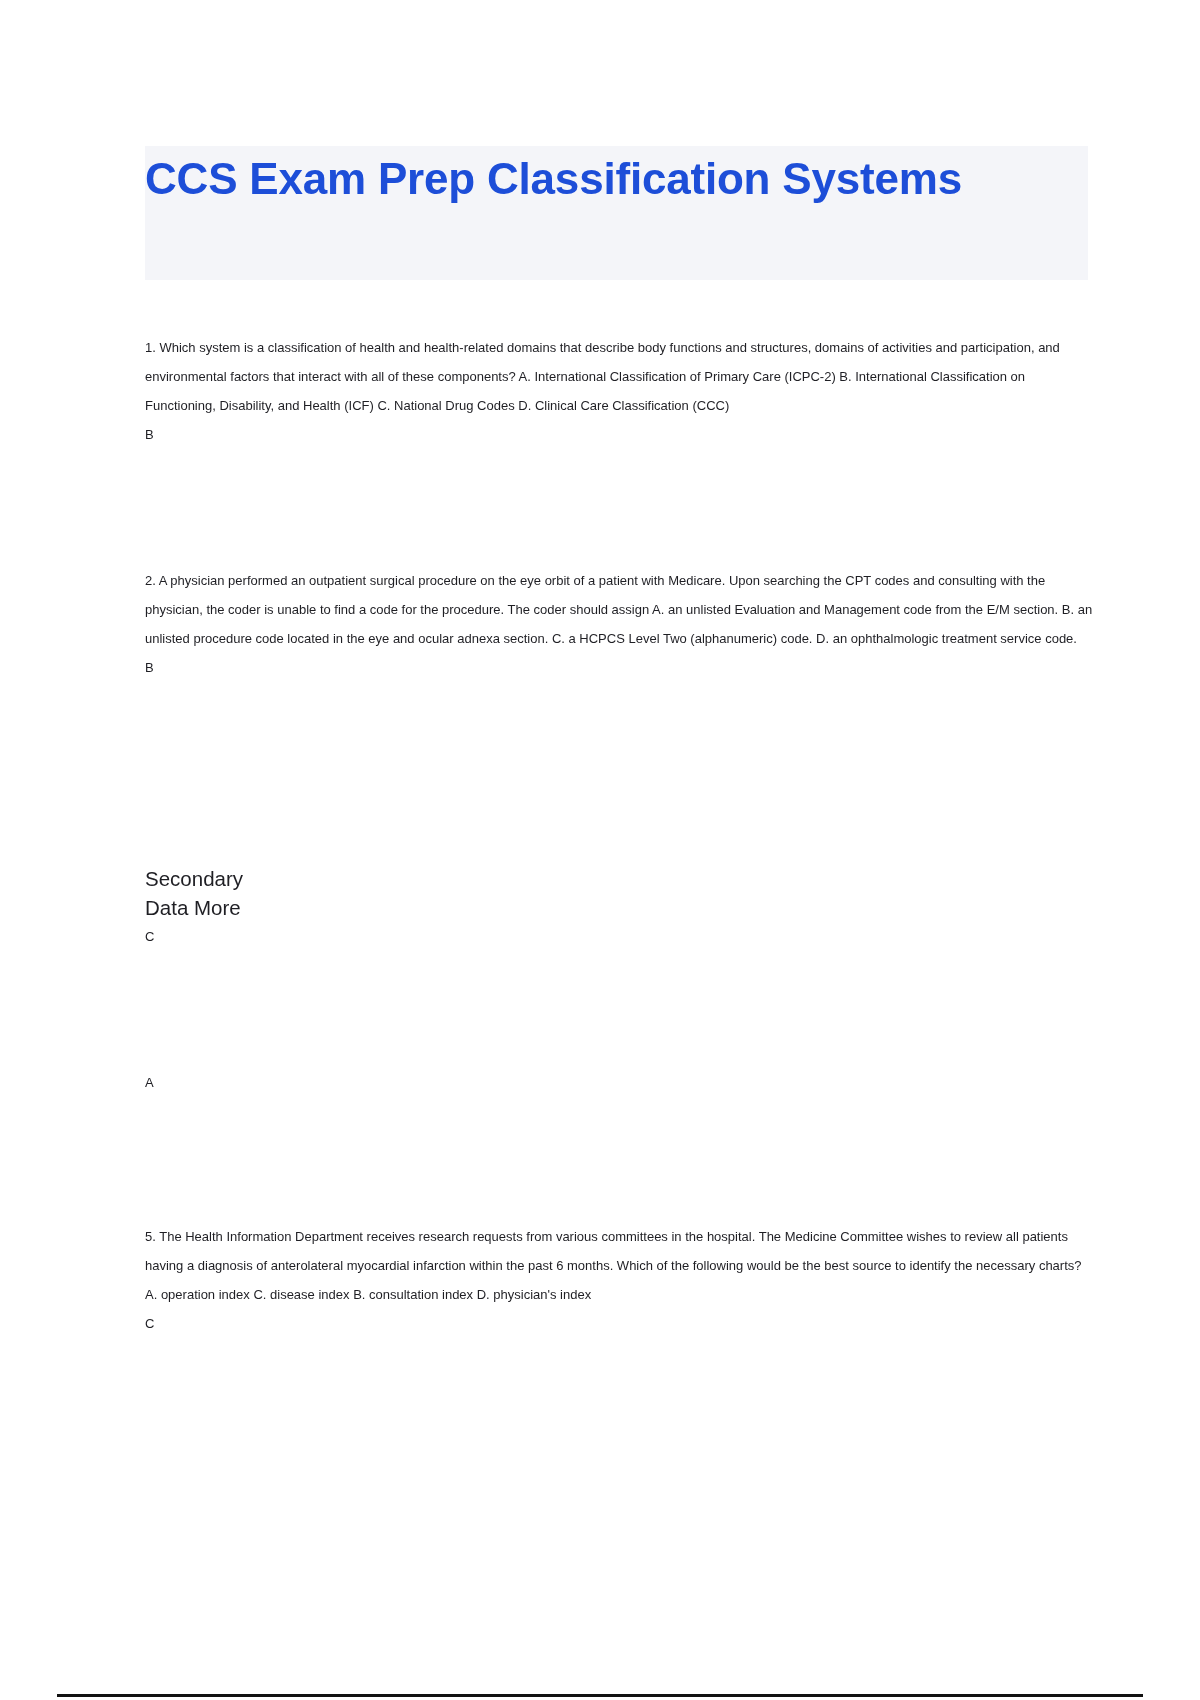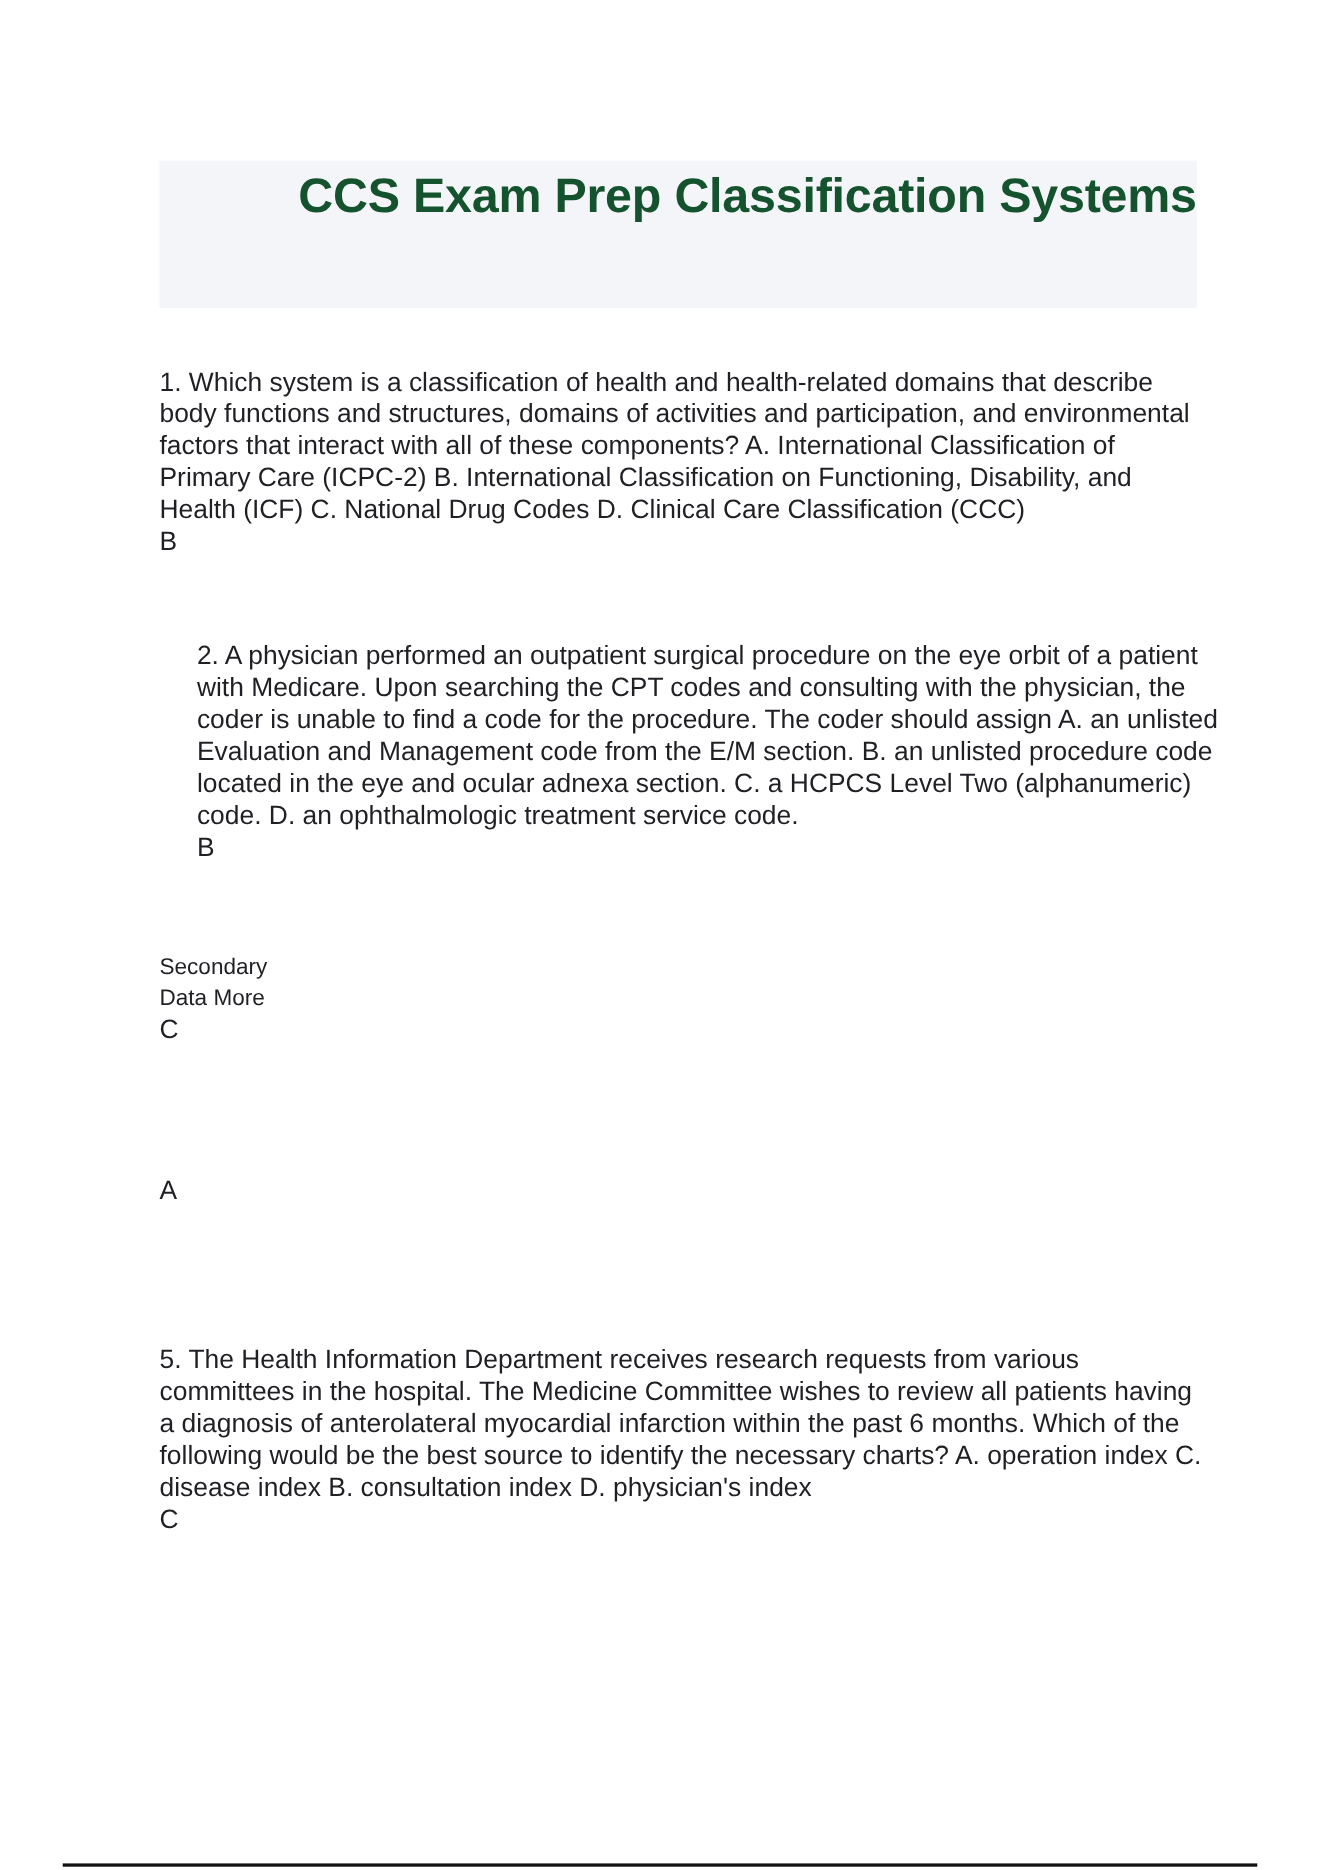--- a/index.html
+++ b/index.html
@@ -24,30 +24,29 @@
       background: #f4f5f9;
       box-sizing: border-box;
       padding-top: 0px;
     }
     .title {
       margin: 0;
       font-family: "Liberation Sans", sans-serif;
       font-weight: bold;
       font-size: 44px;
       line-height: 66px;
-      color: #14532d;
+      color: #1d4ed8;
       letter-spacing: -0.2px;
       padding-top: 0px;
-      text-align: right;
     }
     .qa {
       position: absolute;
       left: 145px;
       width: 950px;
-      font-size: 24px;
+      font-size: 13px;
       line-height: 29px;
       color: #1f1f24;
     }
     .qa p {
       margin: 0;
     }
     .answer {
       margin: 0;
     }
     .ad-block {
@@ -74,21 +73,21 @@
   <h1 class="title">
     <span>CCS Exam Prep Classification Systems</span><br>
   </h1>
 </div>
 
 <div class="qa" style="top:333px;">
   <p>1. Which system is a classification of health and health-related domains that describe body functions and structures, domains of activities and participation, and environmental factors that interact with all of these components? A. International Classification of Primary Care (ICPC-2) B. International Classification on Functioning, Disability, and Health (ICF) C. National Drug Codes D. Clinical Care Classification (CCC)</p>
   <p class="answer">B</p>
 </div>
 
-<div class="qa" style="top:582px;margin-left:34px;">
+<div class="qa" style="top:566px;">
   <p>2. A physician performed an outpatient surgical procedure on the eye orbit of a patient with Medicare. Upon searching the CPT codes and consulting with the physician, the coder is unable to find a code for the procedure. The coder should assign A. an unlisted Evaluation and Management code from the E/M section. B. an unlisted procedure code located in the eye and ocular adnexa section. C. a HCPCS Level Two (alphanumeric) code. D. an ophthalmologic treatment service code.</p>
   <p class="answer">B</p>
 </div>
 
 <div class="ad-block">
   <div>Secondary</div>
   <div>Data More</div>
 </div>
 
 <div class="qa" style="top:922px;">

